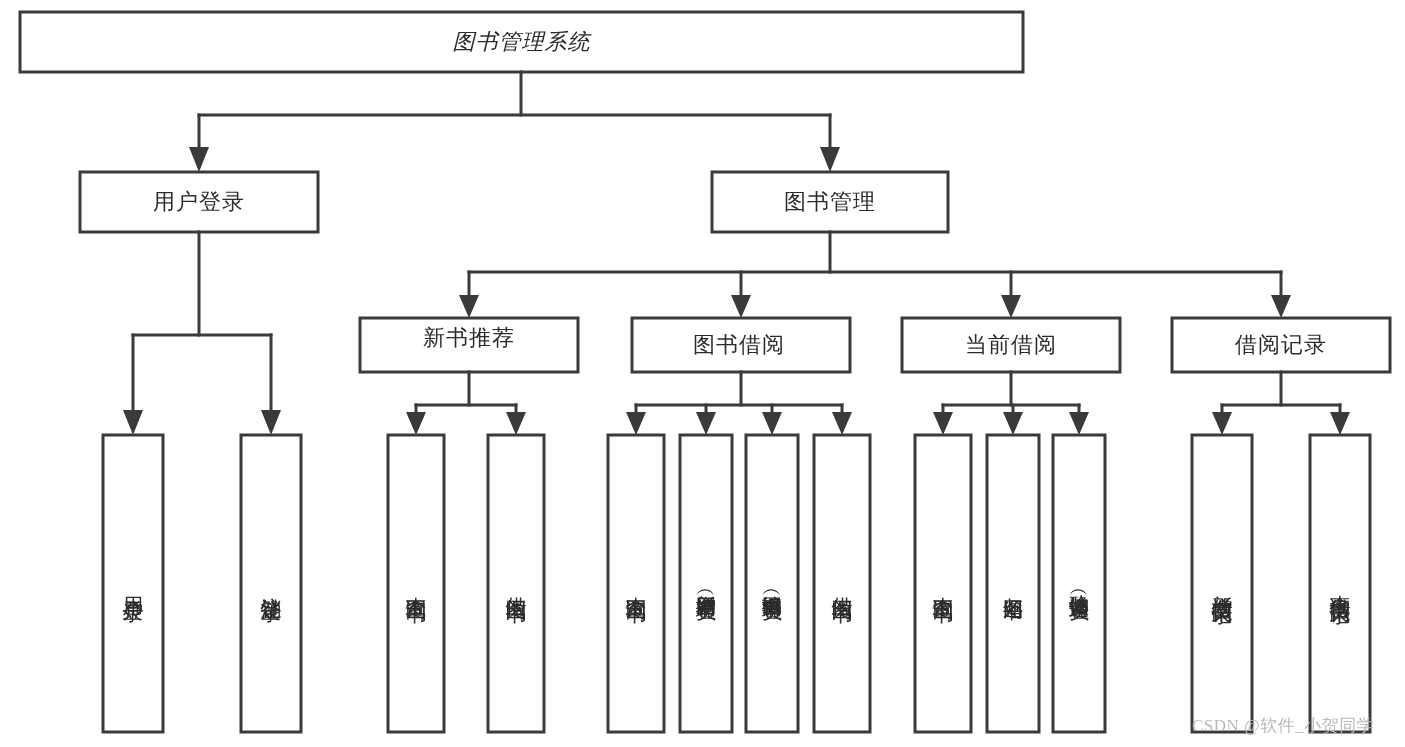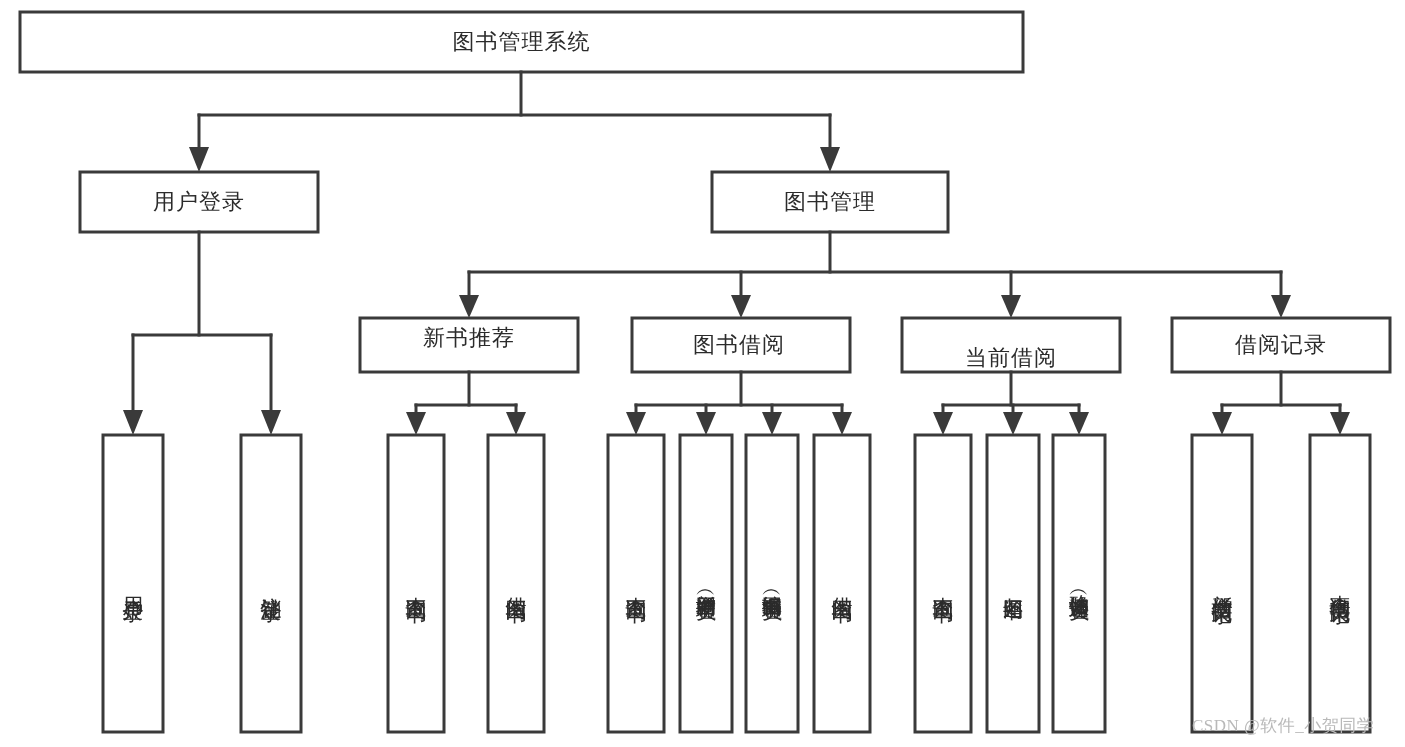--- a/index.html
+++ b/index.html
@@ -180,28 +180,28 @@
       <path class="connector" d="M 1281 372 L 1281 405"></path>
       <path class="connector" d="M 1222 405 L 1340 405"></path>
       <path class="connector" d="M 1222 405 L 1222 412"></path>
       <polygon class="arrow-head" points="1212,412 1232,412 1222,435"></polygon>
       <path class="connector" d="M 1340 405 L 1340 412"></path>
       <polygon class="arrow-head" points="1330,412 1350,412 1340,435"></polygon>
     </g>
 
   </svg>
 
-  <div class="node-label-h" style="left:20px; top:12px; width:1003px; height:60px;">图书管理系统</div>
+  <div class="node-label-h" style="left:20px; top:12px; width:1003px; height:60px;font-style:italic;">图书管理系统</div>
 
   <div class="node-label-h" style="left:80px; top:172px; width:238px; height:60px;">用户登录</div>
   <div class="node-label-h" style="left:712px; top:172px; width:236px; height:60px;font-family:Liberation Serif, serif;">图书管理</div>
 
   <div class="node-label-h" style="left:360px; top:318px; width:218px; height:40px;text-align:center;">新书推荐</div>
   <div class="node-label-h" style="left:632px; top:318px; width:214px; height:54px;">图书借阅</div>
-  <div class="node-label-h" style="left:902px; top:331px; width:218px; height:54px;">当前借阅</div>
+  <div class="node-label-h" style="left:902px; top:318px; width:218px; height:54px;">当前借阅</div>
   <div class="node-label-h" style="left:1172px; top:318px; width:218px; height:54px;text-align:center;">借阅记录</div>
 
   <div class="node-label-v" style="left:103px; top:435px; width:60px; height:297px;">用户登录</div>
   <div class="node-label-v" style="left:241px; top:435px; width:60px; height:297px;">注销登录</div>
   <div class="node-label-v" style="left:388px; top:435px; width:56px; height:297px;">查询图书</div>
   <div class="node-label-v" style="left:488px; top:435px; width:56px; height:297px;">借阅图书</div>
   <div class="node-label-v" style="left:608px; top:435px; width:56px; height:297px;">查询图书</div>
   <div class="node-label-v small" style="left:680px; top:435px; width:52px; height:297px;">新增图书（管理员）</div>
   <div class="node-label-v small" style="left:746px; top:435px; width:52px; height:297px;">编辑图书（管理员）</div>
   <div class="node-label-v" style="left:814px; top:435px; width:56px; height:297px;">借阅图书</div>

